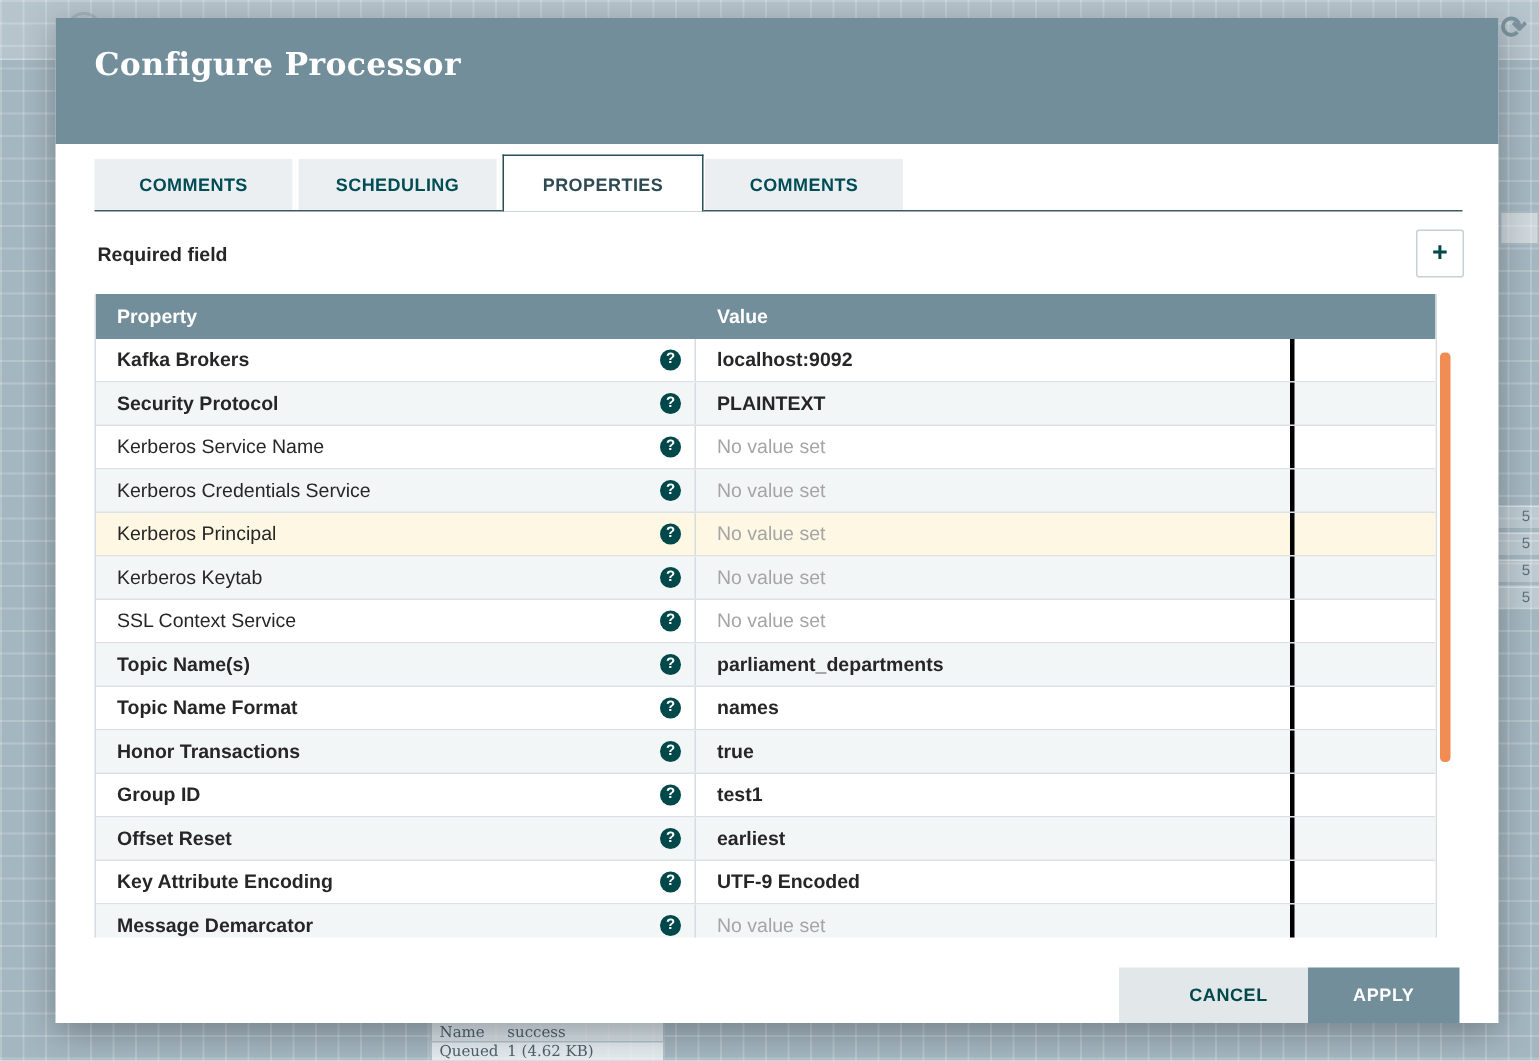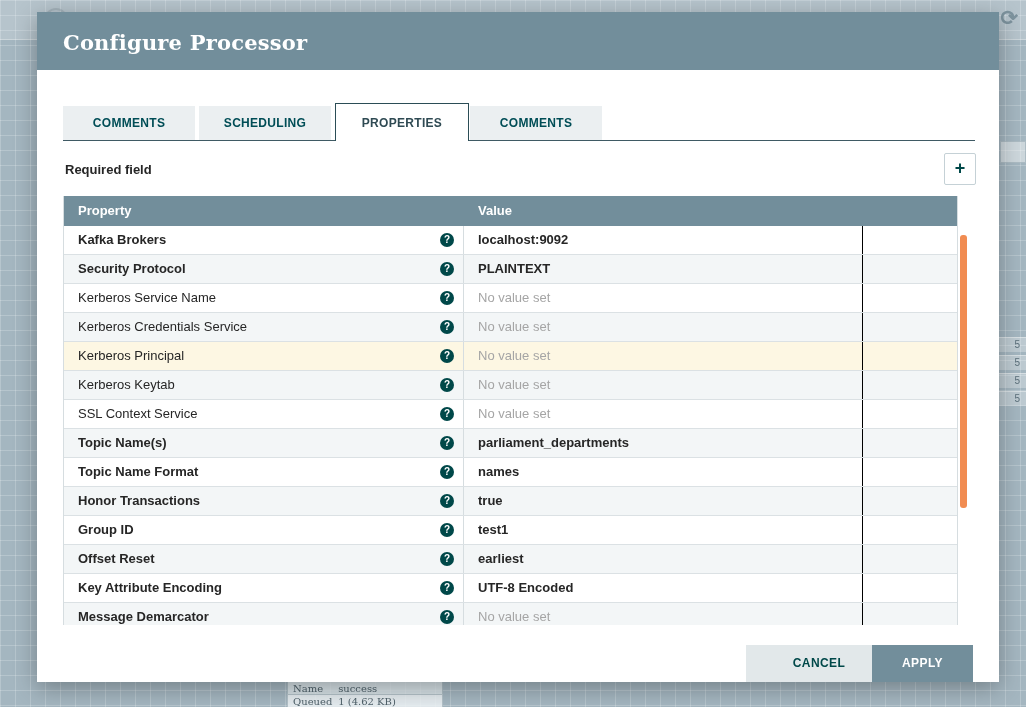--- a/index.html
+++ b/index.html
@@ -50,21 +50,21 @@
   }
   .conn-row.alt { background:rgba(240,245,247,.85); }
   .conn-key { display:inline-block; min-width:42px; }
 
   
   .dialog {
     position:absolute; left:37px; top:12px; width:962px; height:670px;
     background:#ffffff; box-shadow:0 6px 22px rgba(0,0,0,.30);
   }
   .dialog-header {
-    position:absolute; left:0; top:0; width:962px; height:58px;
+    position:absolute; left:0; top:0; width:962px; height:84px;
     background:#728e9b;
   }
   .dialog-title {
     position:absolute; left:26px; top:18px;
     font-family:"DejaVu Serif", serif; font-weight:bold; font-size:21px; color:#ffffff;
     letter-spacing:.2px;
   }
 
   
   .tabs { position:absolute; left:26px; top:91px; height:40px; width:912px; }
@@ -118,21 +118,21 @@
     white-space:nowrap; overflow:hidden;
   }
   .prow.req .pcell, .prow.req .vcell { font-weight:bold; }
   .help-badge {
     position:absolute; right:9px; top:7px; width:14px; height:14px;
     background:#004849; color:#ffffff; border-radius:50%;
     font-size:10px; font-weight:bold; text-align:center; line-height:14px;
     cursor:pointer;
   }
   .vcell {
-    width:399px; padding-left:14px; border-right:1px solid #000000;
+    width:399px; padding-left:14px; border-right:3px solid #000000;
     color:#262626; white-space:nowrap; overflow:hidden; cursor:pointer;
   }
   .prow.unset .vcell { color:#a5a5a5; font-weight:normal; }
   .fcell { flex:1; }
 
   .scroll-thumb {
     position:absolute; left:923px; top:223px; width:7px; height:273px;
     background:#f18c52; border-radius:3px; cursor:pointer;
   }
 
@@ -290,21 +290,21 @@
       <span class="help-badge">?</span>
     </div>
     <div class="vcell">earliest</div>
     <div class="fcell"></div>
   </div>
         <div class="prow req">
     <div class="pcell">
       <span>Key Attribute Encoding</span>
       <span class="help-badge">?</span>
     </div>
-    <div class="vcell">UTF-8 Encoded</div>
+    <div class="vcell">UTF-9 Encoded</div>
     <div class="fcell"></div>
   </div>
         <div class="prow alt req unset">
     <div class="pcell">
       <span>Message Demarcator</span>
       <span class="help-badge">?</span>
     </div>
     <div class="vcell">No value set</div>
     <div class="fcell"></div>
   </div>

